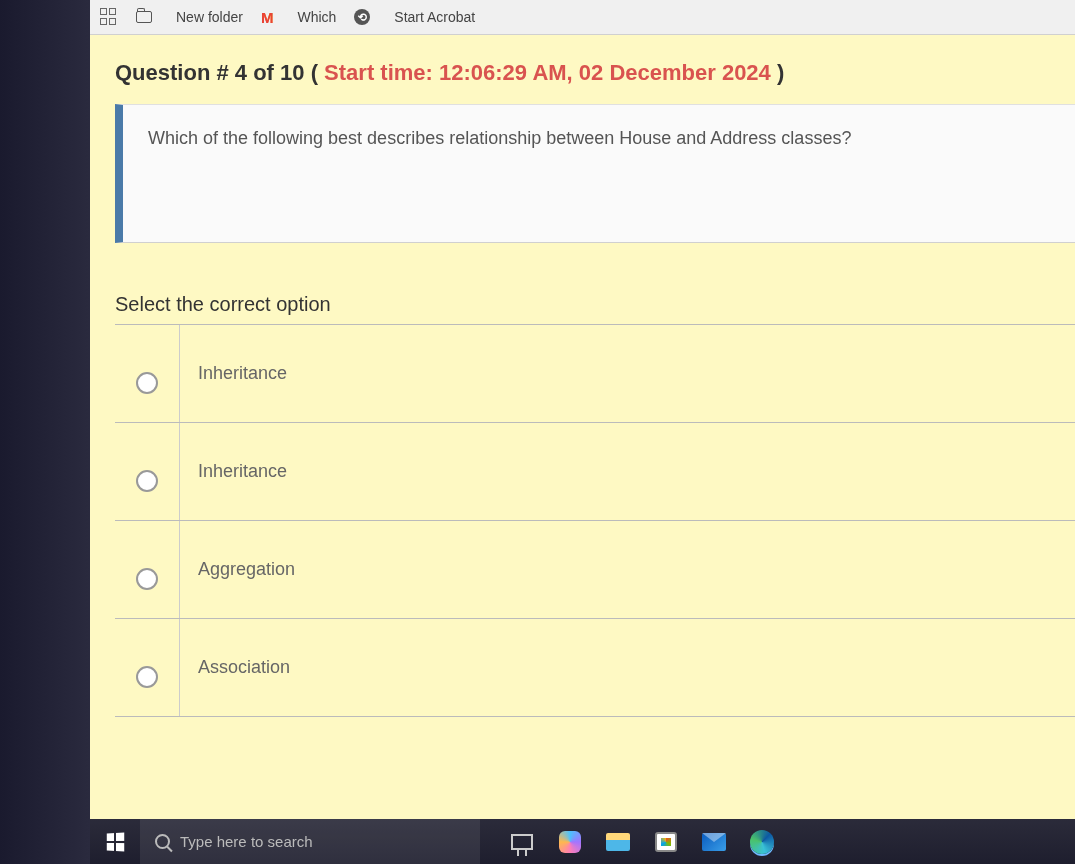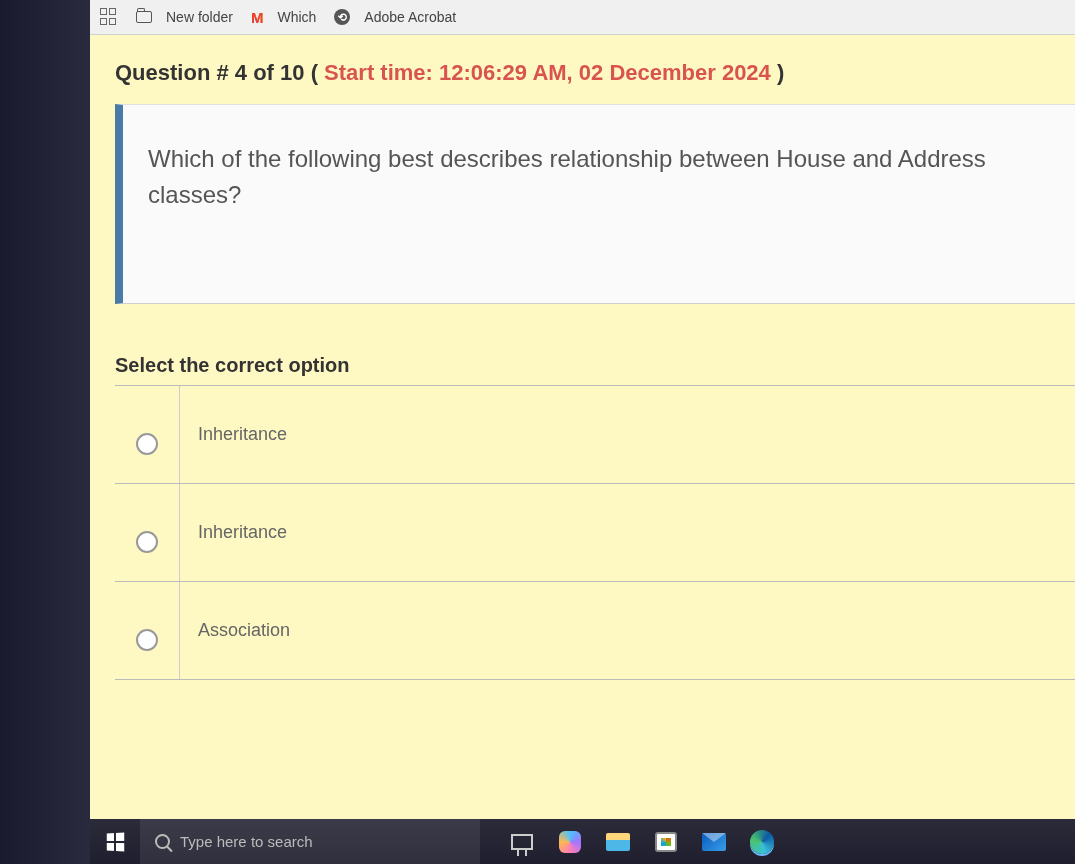--- a/index.html
+++ b/index.html
@@ -32,21 +32,21 @@
       color: #555;
     }
     .apps-icon {
       width: 18px; height: 18px;
       display: inline-flex;
       flex-wrap: wrap;
       gap: 2px;
     }
     .apps-icon span { width: 7px; height: 7px; border: 1.5px solid #666; }
     .bookmark-item {
-      display: flex; align-items: center; gap: 14px;
+      display: flex; align-items: center; gap: 24px;
       color: #444;
     }
     .folder-icon {
       width: 16px; height: 12px;
       border: 1.5px solid #555; border-radius: 2px;
       position: relative;
     }
     .folder-icon::before {
       content: ''; position: absolute;
       top: -4px; left: 0; width: 6px; height: 3px;
@@ -85,28 +85,27 @@
     }
     .question-box {
       border-left: 8px solid #4a7aa8;
       padding: 20px 25px 90px 25px;
       background: #fafafa;
       margin-bottom: 50px;
       border-bottom: 1px solid #d0d0d0;
       border-top: 1px solid #e0e0e0;
     }
     .question-text {
-      font-size: 24px;
+      font-size: 18px;
       color: #555;
       line-height: 1.5;
-      margin-top: 16px;
     }
     .select-label {
       font-size: 20px;
-      font-weight: 700;
+      font-weight: 400;
       color: #333;
       margin-bottom: 8px;
     }
     .options-table {
       border-top: 1px solid #bbb;
     }
     .option-row {
       display: flex;
       border-bottom: 1px solid #bbb;
       min-height: 98px;
@@ -256,21 +255,21 @@
   <div class="bookmark-item">
     <span class="folder-icon"></span>
     <span>New folder</span>
   </div>
   <div class="bookmark-item">
     <span class="gmail-m">M</span>
     <span>Which</span>
   </div>
   <div class="bookmark-item">
     <span class="acrobat-icon">⟲</span>
-    <span>Adobe Acrobat</span>
+    <span>Start Acrobat</span>
   </div>
 </div>
 
 <div class="content">
 
   <div class="question-header">
     <span>Question # </span><span>4</span><span> of </span><span>10</span><span> ( </span><span class="start-time">Start time: </span><span class="start-time">12:06:29 AM, 02 December 2024</span><span> )</span>
   </div>
 
   <div class="question-box">
@@ -284,20 +283,26 @@
       <div class="option-radio-cell">
         <div class="radio-circle"></div>
       </div>
       <div class="option-text">Inheritance</div>
     </div>
     <div class="option-row">
       <div class="option-radio-cell">
         <div class="radio-circle"></div>
       </div>
       <div class="option-text">Inheritance</div>
+    </div>
+    <div class="option-row">
+      <div class="option-radio-cell">
+        <div class="radio-circle"></div>
+      </div>
+      <div class="option-text">Aggregation</div>
     </div>
     <div class="option-row">
       <div class="option-radio-cell">
         <div class="radio-circle"></div>
       </div>
       <div class="option-text">Association</div>
     </div>
   </div>
 
 </div>

